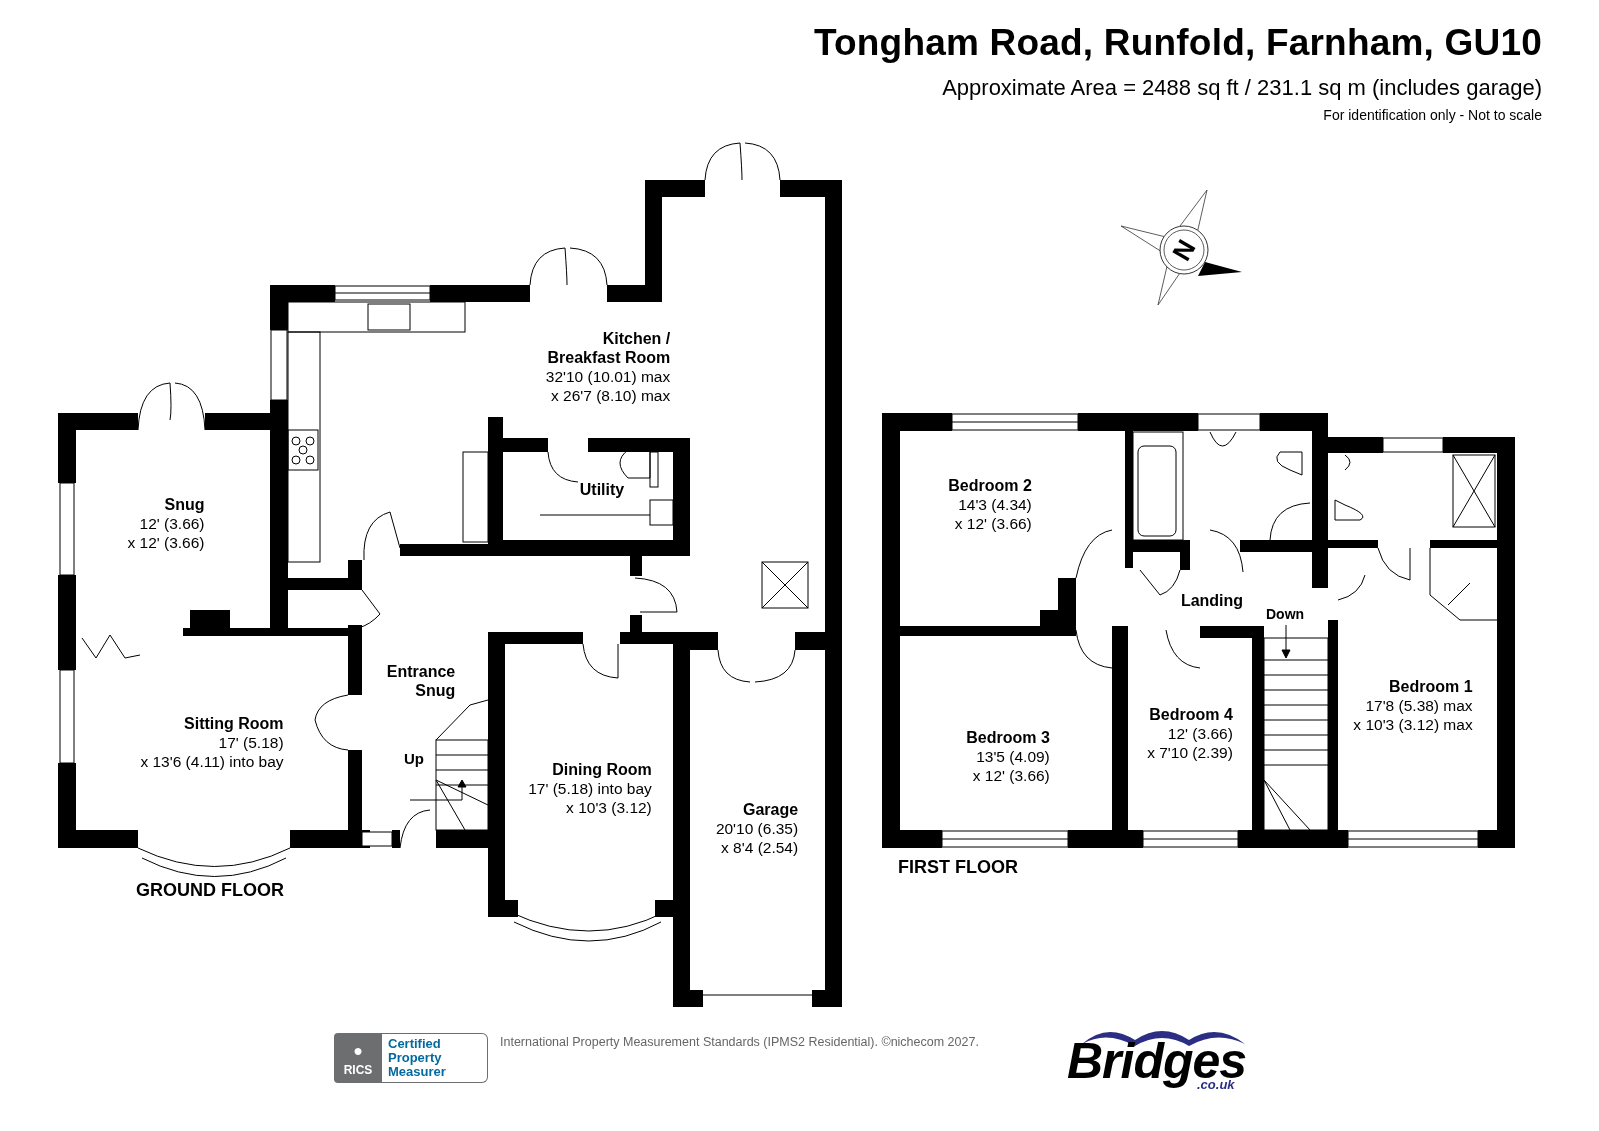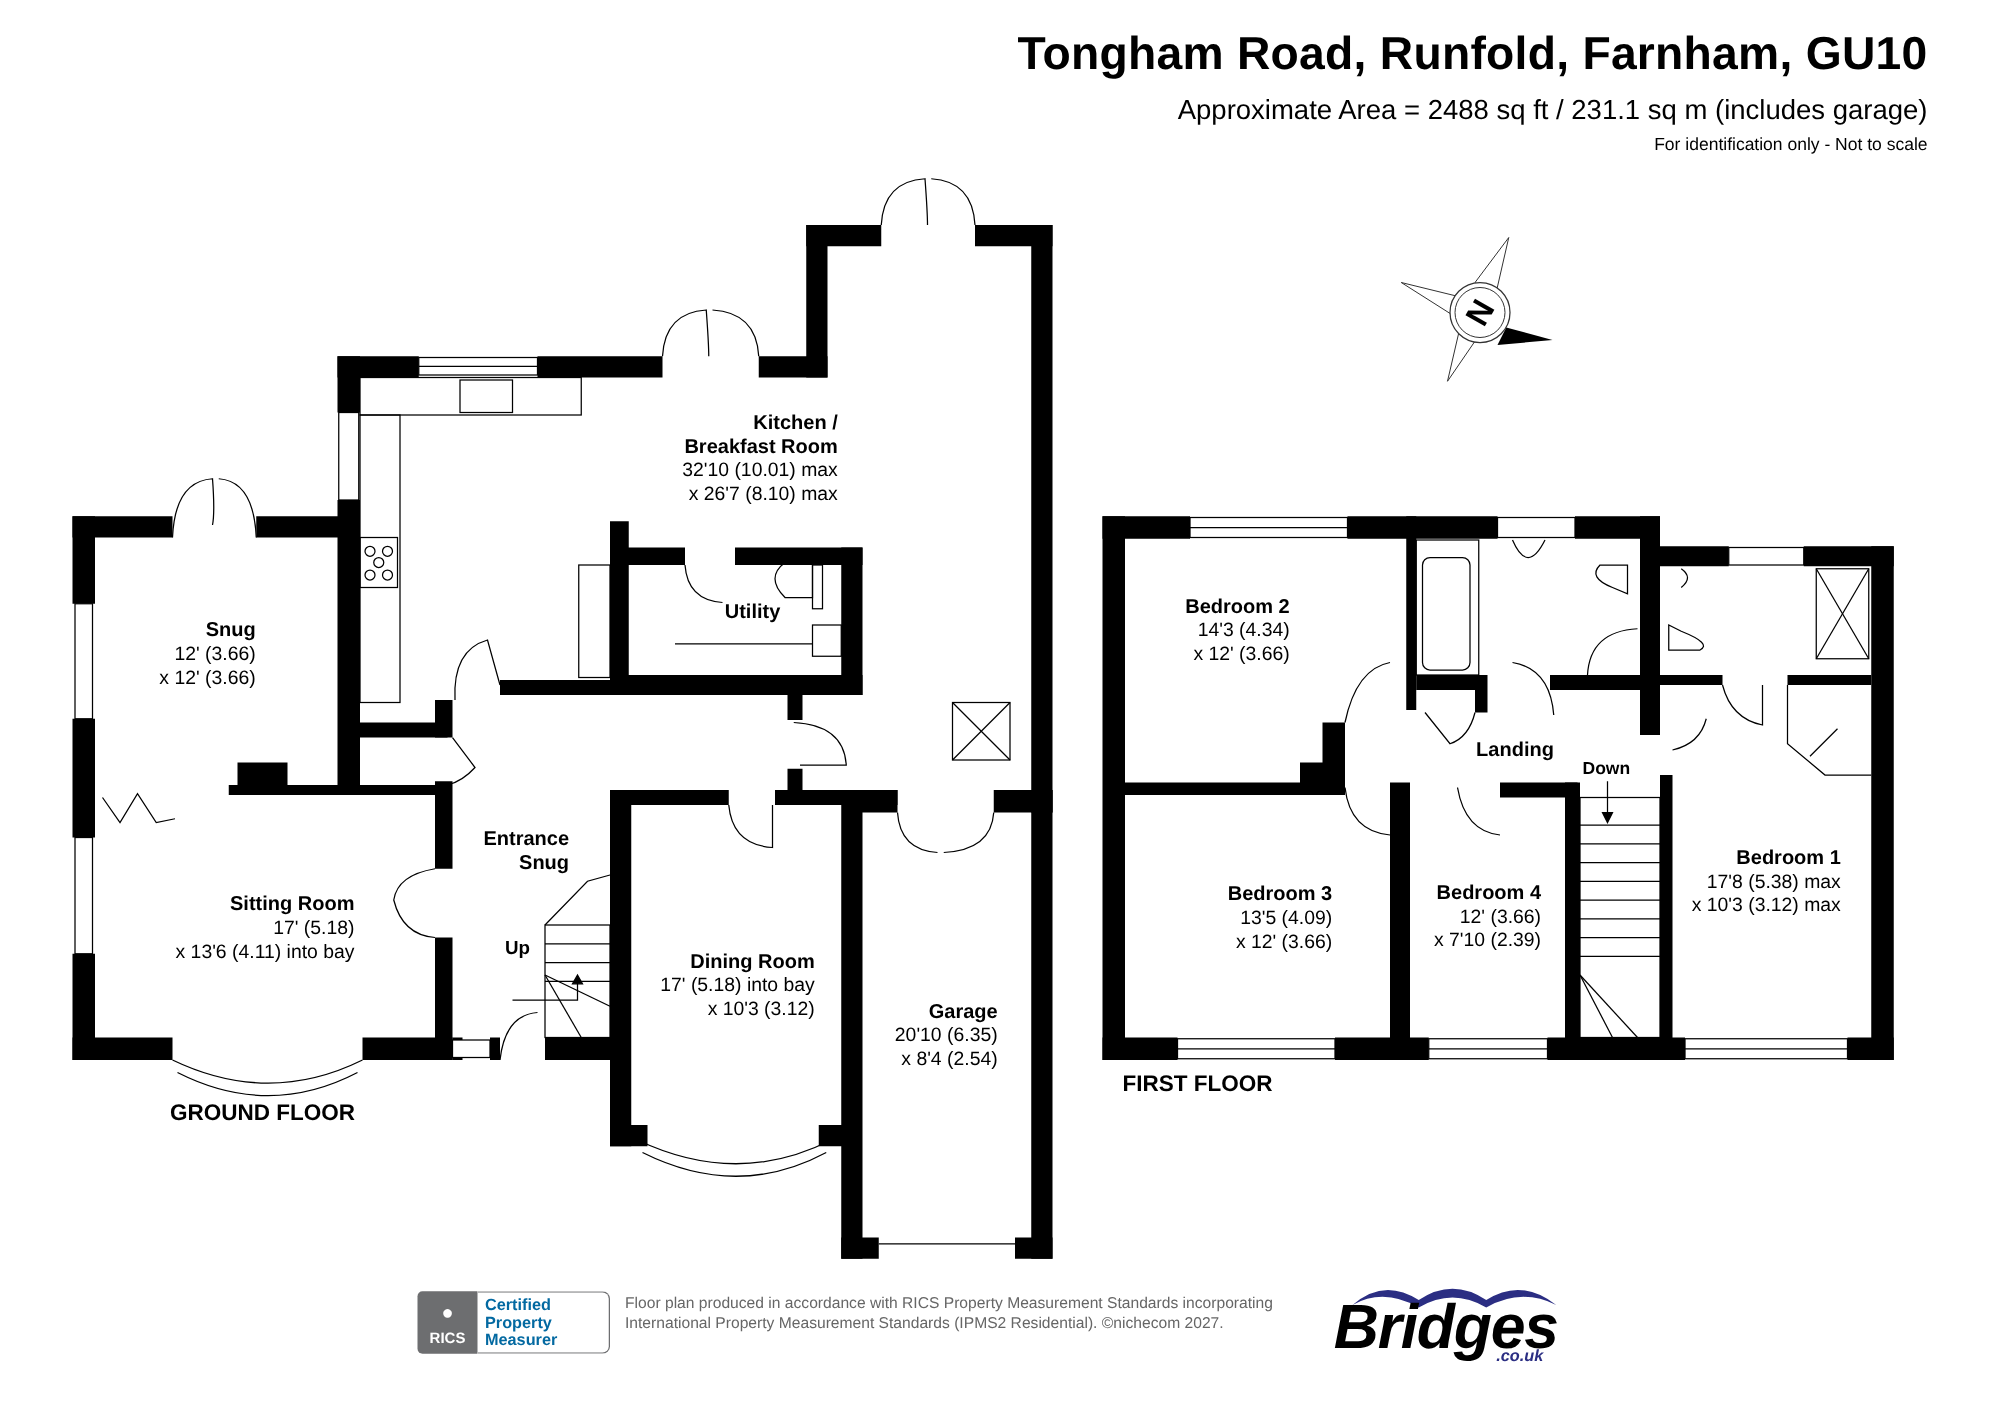--- a/index.html
+++ b/index.html
@@ -280,21 +280,21 @@
   <div>x 12' (3.66)</div>
 </div>
 <div class="room" style="left:1212px; top:591px;">
   <div class="name">Landing</div>
 </div>
 <div class="room" style="left:1413px; top:677px;">
   <div class="name">Bedroom 1</div>
   <div>17'8 (5.38) max</div>
   <div>x 10'3 (3.12) max</div>
 </div>
-<div class="room" style="left:1008px; top:706px;margin-left:16px;">
+<div class="room" style="left:1008px; top:728px;">
   <div class="name">Bedroom 3</div>
   <div>13'5 (4.09)</div>
   <div>x 12' (3.66)</div>
 </div>
 <div class="room" style="left:1190px; top:705px;">
   <div class="name">Bedroom 4</div>
   <div>12' (3.66)</div>
   <div>x 7'10 (2.39)</div>
 </div>
 <div class="lbl" style="left:1266px; top:606px; font-size:14px;">Down</div>
@@ -305,21 +305,20 @@
     <span class="lion">●</span>
     <span>RICS</span>
   </div>
   <div class="cert">
     <div>Certified</div>
     <div>Property</div>
     <div>Measurer</div>
   </div>
 </div>
 <div class="footer-text">
-  <div>Floor plan produced in accordance with RICS Property Measurement Standards incorporating</div>
   <div>International Property Measurement Standards (IPMS2 Residential).   ©nichecom 2027.</div>
 </div>
 <div class="logo">
   <svg width="180" height="30" style="position:absolute;left:10px;top:0;">
     <path d="M5 22 Q30 0 58 18 Q85 0 112 18 Q140 0 168 22 Q140 8 112 24 Q85 8 58 24 Q30 8 5 22 Z" fill="#2b2e83"></path>
   </svg>
   <div class="word">Bridges</div>
   <div class="tld">.co.uk</div>
 </div>
 

